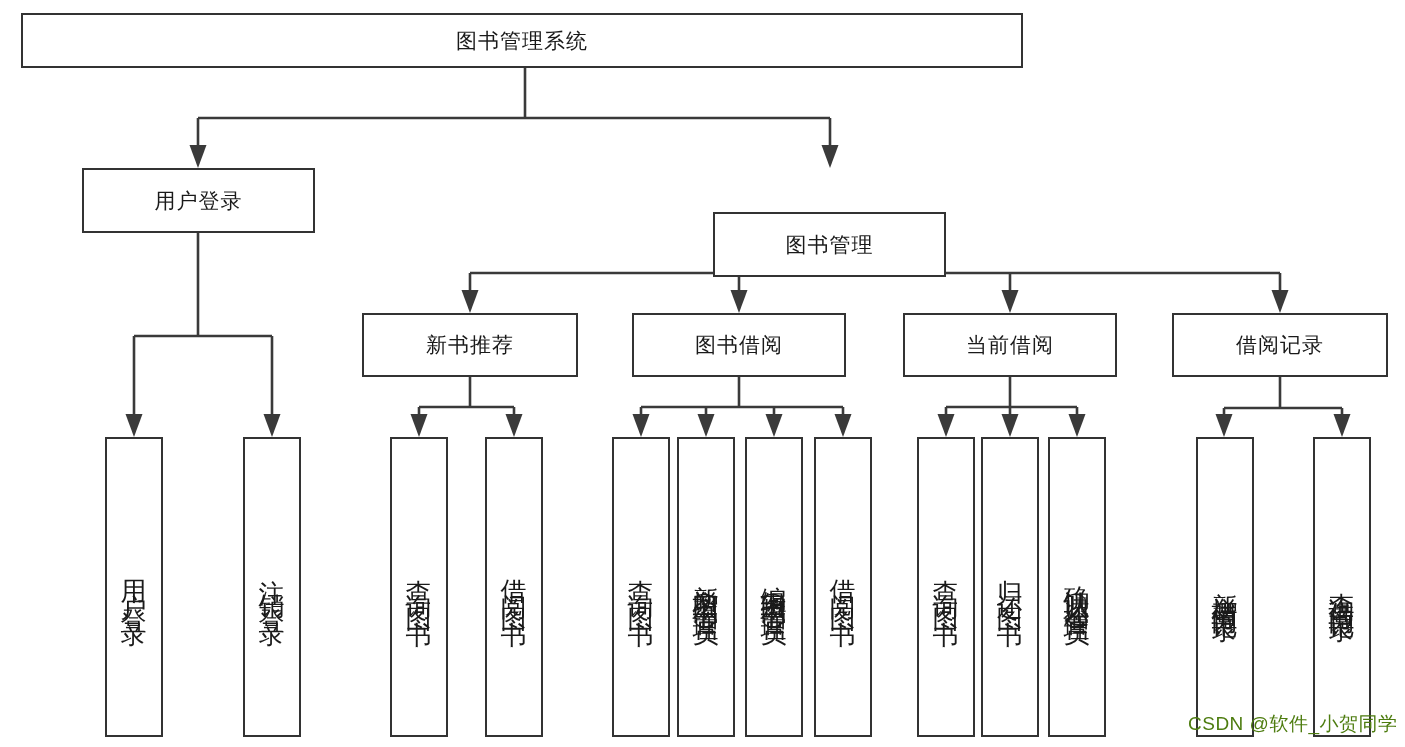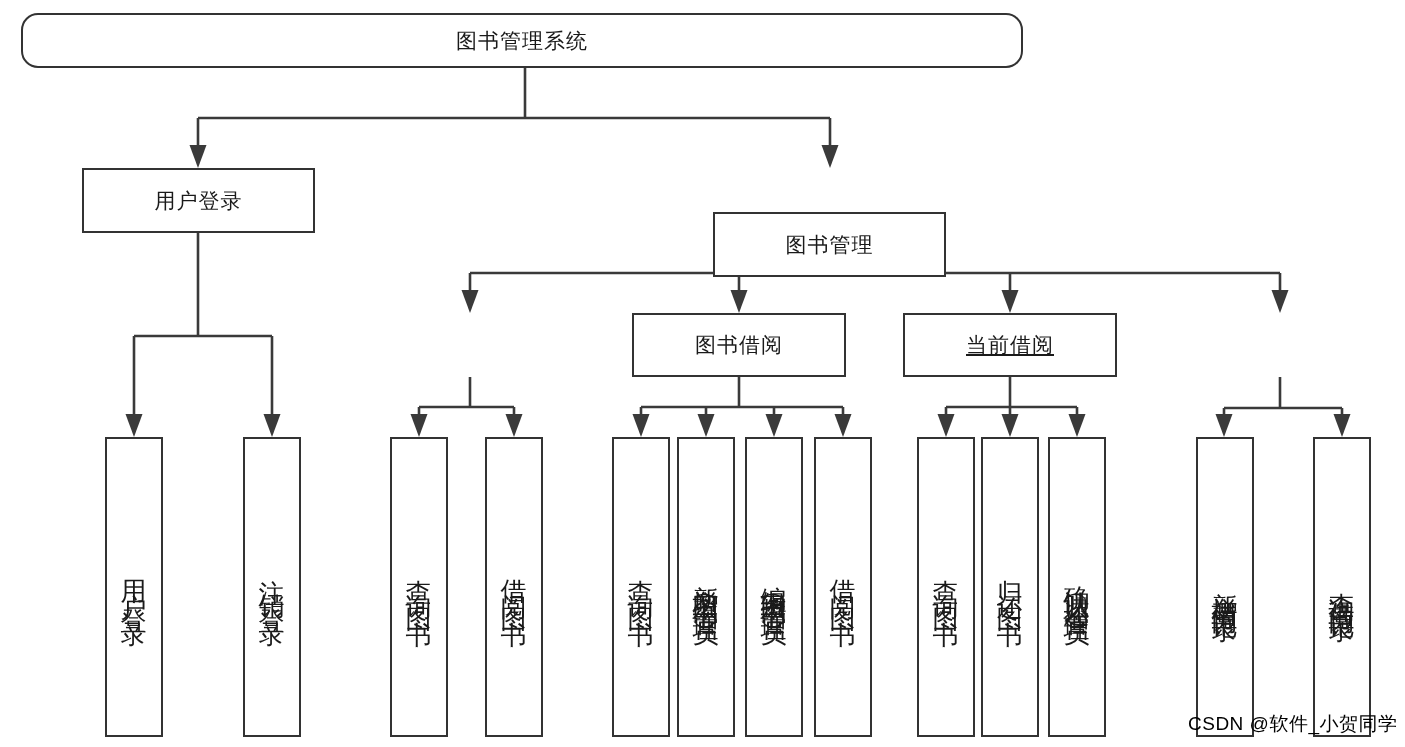--- a/index.html
+++ b/index.html
@@ -41,21 +41,21 @@
     letter-spacing: 5px;
     color: #1a1a1a;
     white-space: nowrap;
   }
   .leaf-label.short { letter-spacing: 14px; }
   .watermark {
     position: absolute;
     left: 1188px;
     top: 711px;
     font-size: 19px;
-    color: #000000;
+    color: #4d7c0f;
     letter-spacing: 0.5px;
     white-space: nowrap;
   }
 </style>
 </head>
 <body>
 
 <div id="canvas">
 
   <svg id="connectors" viewBox="0 0 1405 747" xmlns="http://www.w3.org/2000/svg">
@@ -124,36 +124,42 @@
 
       <path d="M937.5 414 L954.5 414 L946 437 Z"></path>
       <path d="M1001.5 414 L1018.5 414 L1010 437 Z"></path>
       <path d="M1068.5 414 L1085.5 414 L1077 437 Z"></path>
 
       <path d="M1215.5 414 L1232.5 414 L1224 437 Z"></path>
       <path d="M1333.5 414 L1350.5 414 L1342 437 Z"></path>
     </g>
   </svg>
 
-  <div class="node hbox root-box" style="left:21px; top:13px; width:1002px; height:55px;border-radius:17px;">
+  <div class="node hbox root-box" style="left:21px; top:13px; width:1002px; height:55px;">
     <span>图书管理系统</span>
   </div>
 
   <div class="node hbox" style="left:82px; top:168px; width:233px; height:65px;">
     <span>用户登录</span>
   </div>
   <div class="node hbox" style="left:713px; top:168px; width:233px; height:65px;margin-top:44px;">
     <span>图书管理</span>
   </div>
 
+  <div class="node hbox" style="left:362px; top:313px; width:216px; height:64px;">
+    <span>新书推荐</span>
+  </div>
   <div class="node hbox" style="left:632px; top:313px; width:214px; height:64px;font-family:Liberation Serif, serif;">
     <span>图书借阅</span>
   </div>
-  <div class="node hbox" style="left:903px; top:313px; width:214px; height:64px;text-decoration:underline;">
+  <div class="node hbox" style="left:903px; top:313px; width:214px; height:64px;">
     <span>当前借阅</span>
+  </div>
+  <div class="node hbox" style="left:1172px; top:313px; width:216px; height:64px;">
+    <span>借阅记录</span>
   </div>
 
   <div class="node leaf" style="left:105px;">
     <span class="leaf-label short">用户登录</span>
   </div>
   <div class="node leaf" style="left:243px;">
     <span class="leaf-label short">注销登录</span>
   </div>
 
   <div class="node leaf" style="left:390px;">

